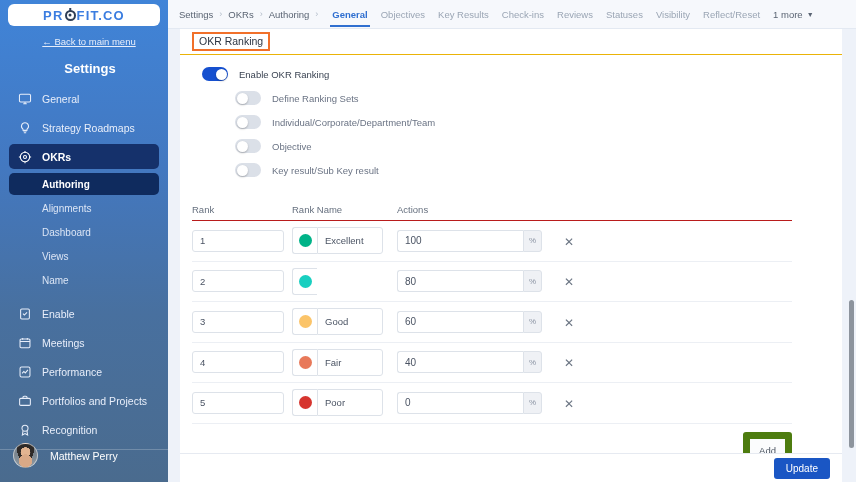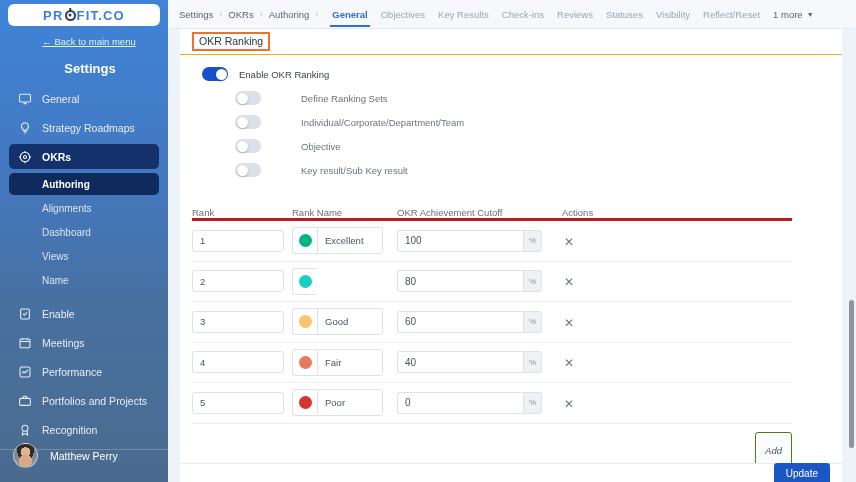--- a/index.html
+++ b/index.html
@@ -164,38 +164,38 @@
     border: 2px solid #f1702a;
     padding: 1px 5px 2px 5px;
     font-size: 10.5px;
     color: #2b3442;
     background: #fff;
     line-height: 1.15;
   }
 
   .toggles { padding: 12px 0 4px 22px; }
   .tg-row { display: flex; align-items: center; margin-bottom: 10px; }
-  .tg-row.indent { padding-left: 33px; gap: 29px; }
+  .tg-row.indent { padding-left: 33px; }
   .switch {
     width: 26px; height: 14px; border-radius: 7px;
     background: #dbe0e8; position: relative; flex: none; cursor: pointer;
   }
   .switch .knob {
     position: absolute; top: 1.5px; left: 1.5px;
     width: 11px; height: 11px; border-radius: 50%;
     background: #fff; box-shadow: 0 1px 2px rgba(0,0,0,.25);
   }
   .switch.on { background: #1650cf; }
   .switch.on .knob { left: auto; right: 1.5px; }
   .tg-label { margin-left: 11px; font-size: 9.5px; color: #3b4453; }
   .tg-row.indent .tg-label { color: #6a7384; }
 
   
   .table { margin: 8px 0 0 12px; width: 600px; }
-  .thead { display: flex; align-items: flex-end; height: 22px; border-bottom: 3px solid #b91c1c; }
+  .thead { display: flex; align-items: center; height: 22px; border-bottom: 1px solid #b91c1c; }
   .th { font-size: 9.5px; color: #66707f; }
   .c-rank    { width: 100px; }
   .c-name    { width: 105px; }
   .c-cutoff  { width: 165px; }
   .c-actions { width: 60px; text-align: left; }
   .trow { display: flex; align-items: center; height: 40.5px; border-bottom: 1px solid #eceff4; }
   .trow:last-child { border-bottom: 1px solid #eceff4; }
 
   .inp {
     height: 22px; border: 1px solid #dde2e9; border-radius: 3px;
@@ -227,26 +227,26 @@
     width: 19px; border: 1px solid #dde2e9; border-radius: 0 3px 3px 0;
     background: #eff1f5; display: flex; align-items: center; justify-content: center;
     font-size: 8px; color: #8b94a3;
   }
   .x-btn {
     font-size: 12px; color: #6c7embed; color:#6c7684; cursor: pointer;
     padding-left: 2px; line-height: 1;
   }
   .add-row { display: flex; justify-content: flex-end; width: 600px; margin: 8px 0 0 12px; }
   .add-btn {
-    border: 1px solid #4d7c0f; background: #fbfcfd; border-radius: 3px;
-    font-size: 9.5px; color: #49525f; padding: 12px 9px; cursor: pointer; font-style: italic;
+    border: 7px solid #4d7c0f; background: #fbfcfd; border-radius: 3px;
+    font-size: 9.5px; color: #49525f; padding: 6px 9px; cursor: pointer;
   }
 
   #footer {
-    position: absolute; left: 0; right: 0; bottom: 0; height: 19px;
+    position: absolute; left: 0; right: 0; bottom: 0; height: 29px;
     border-top: 1px solid #e6eaf1; background: #fff;
     display: flex; align-items: center; justify-content: flex-end;
     padding-right: 12px;
   }
   .update-btn {
     background: #1a56c4; color: #fff; border: none; border-radius: 3px;
     font-size: 10px; padding: 5px 12px; cursor: pointer;
     font-family: "Liberation Sans", sans-serif;
   }
   #scrollthumb {
@@ -443,21 +443,20 @@
               <div class="knob"></div>
             </div>
           <div class="tg-label">Key result/Sub Key result</div>
         </div>
       </div>
 
       <div class="table">
         <div class="thead">
           <div class="th c-rank">Rank</div>
           <div class="th c-name">Rank Name</div>
-          <div class="th c-cutoff">OKR Achievement Cutoff</div>
           <div class="th c-actions">Actions</div>
         </div>
 
         <div class="trow">
           <div class="c-rank">
               <div class="inp inp-rank">1</div>
             </div>
           <div class="c-name">
               <div class="swatch-group">
             <div class="swatch-box">

